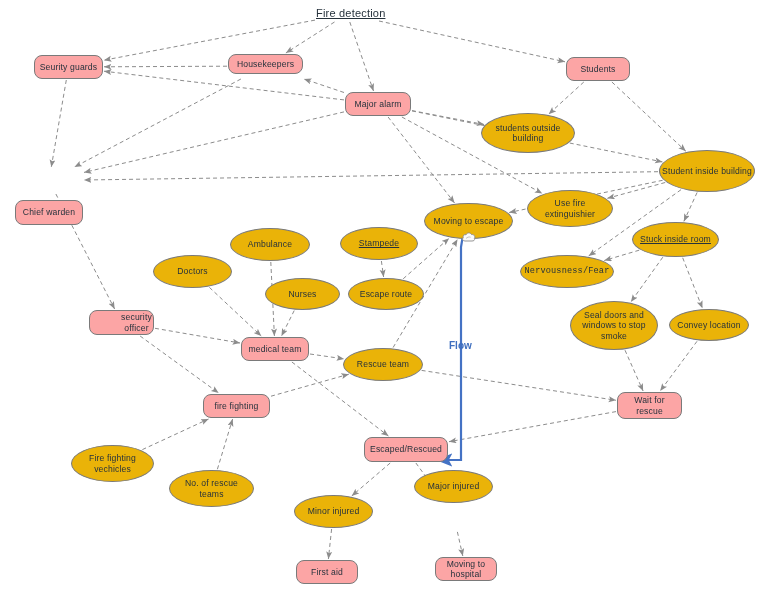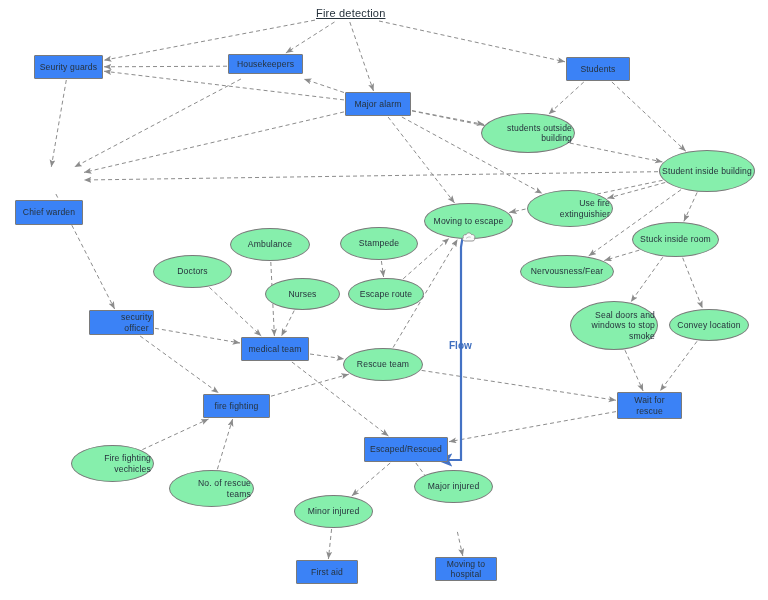--- a/index.html
+++ b/index.html
@@ -33,29 +33,28 @@
     align-items: center;
     justify-content: center;
     text-align: center;
     color: #26323c;
     font-size: 8.6px;
     line-height: 1.18;
     letter-spacing: 0.15px;
     padding: 1px 2px;
   }
   .node.rect {
-    background: #3b82f6;
+    background: #fca5a5;
     border: 1px solid #7a7a7a;
-    border-radius: 1px;
+    border-radius: 8px;
   }
   .node.ellipse {
-    background: #86efac;
+    background: #eab308;
     border: 1px solid #7a7a7a;
     border-radius: 50%;
-    text-align: right;
   }
   .plain-label {
     position: absolute;
     font-size: 11px;
     color: #26323c;
     text-decoration: underline;
     white-space: nowrap;
     letter-spacing: 0.2px;
   }
   .flow-label {
@@ -159,33 +158,33 @@
       </div>
       <div class="node rect" style="left: 15px; top: 168px; width: 68px; height: 25px; margin-top: 32px;">
         <span>Chief warden</span>
       </div>
       <div class="node ellipse" style="left: 527px; top: 190px; width: 86px; height: 37px;">
         <span>Use fire extinguishier</span>
       </div>
       <div class="node ellipse" style="left: 424px; top: 203px; width: 89px; height: 36px;">
         <span>Moving to escape</span>
       </div>
-      <div class="node ellipse" style="left: 632px; top: 222px; width: 87px; height: 35px;">
+      <div class="node ellipse" style="left: 632px; top: 222px; width: 87px; height: 35px; text-decoration: underline;">
         <span>Stuck inside room</span>
       </div>
       <div class="node ellipse" style="left: 230px; top: 228px; width: 80px; height: 33px;">
         <span>Ambulance</span>
       </div>
-      <div class="node ellipse" style="left: 340px; top: 227px; width: 78px; height: 33px;">
+      <div class="node ellipse" style="left: 340px; top: 227px; width: 78px; height: 33px; text-decoration: underline;">
         <span>Stampede</span>
       </div>
       <div class="node ellipse" style="left: 153px; top: 255px; width: 79px; height: 33px;">
         <span>Doctors</span>
       </div>
-      <div class="node ellipse" style="left: 520px; top: 255px; width: 94px; height: 33px;">
+      <div class="node ellipse" style="left: 520px; top: 255px; width: 94px; height: 33px; font-family: Liberation Mono, monospace;">
         <span>Nervousness/Fear</span>
       </div>
       <div class="node ellipse" style="left: 265px; top: 278px; width: 75px; height: 32px;">
         <span>Nurses</span>
       </div>
       <div class="node ellipse" style="left: 348px; top: 278px; width: 76px; height: 32px;">
         <span>Escape route</span>
       </div>
       <div class="node ellipse" style="left: 570px; top: 301px; width: 88px; height: 49px;">
         <span>Seal doors and windows to stop smoke</span>

